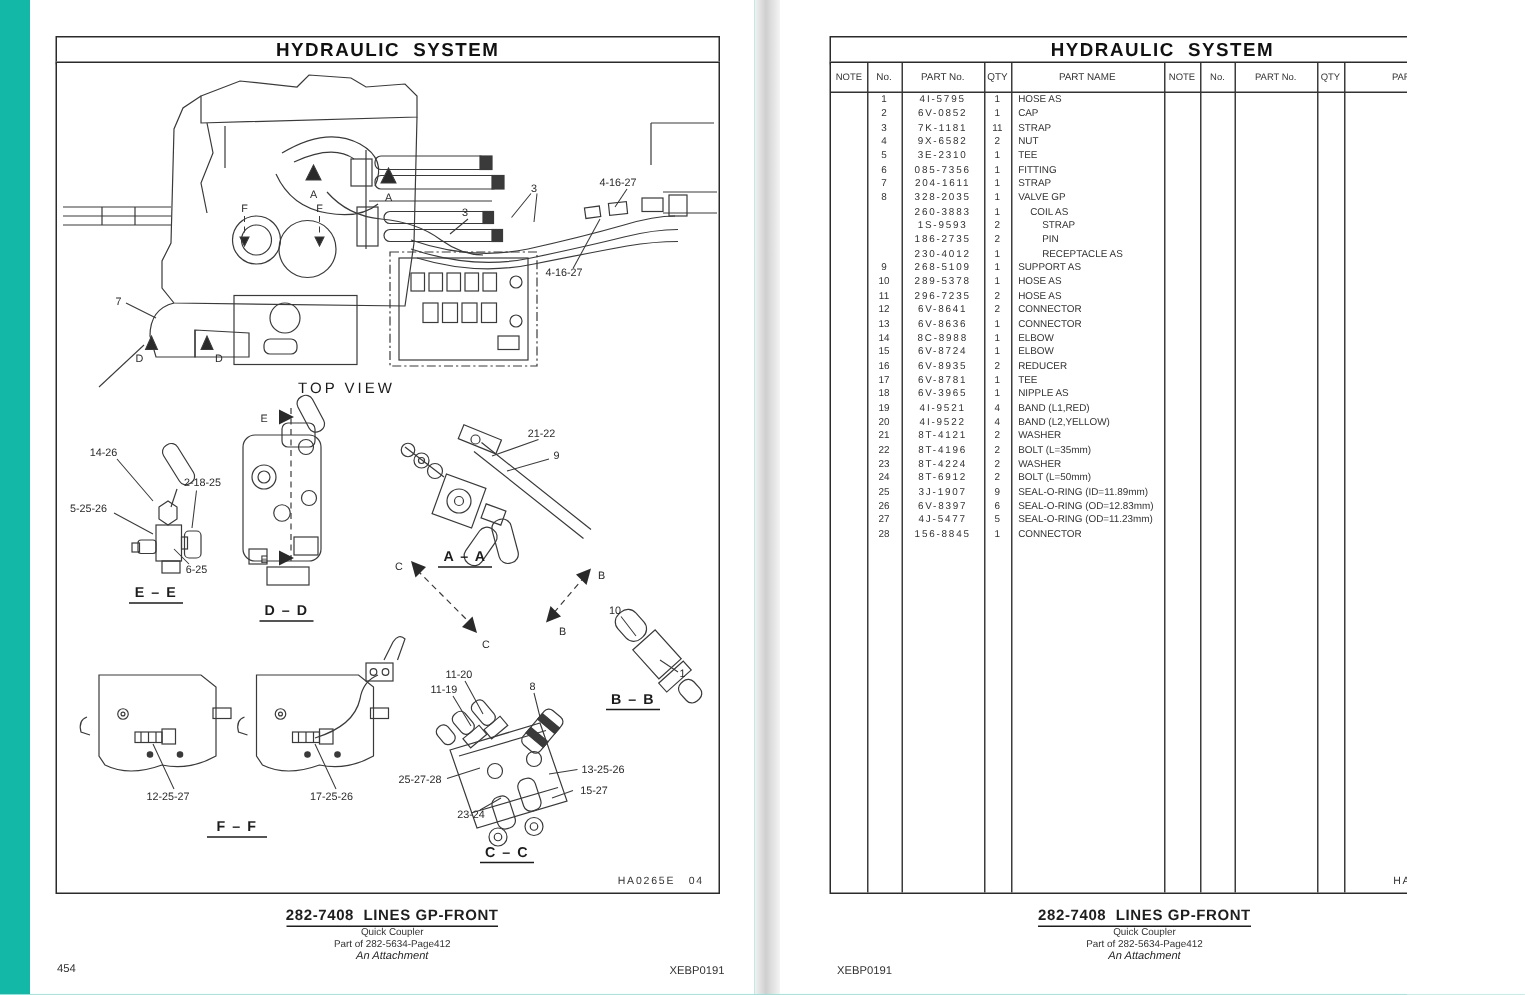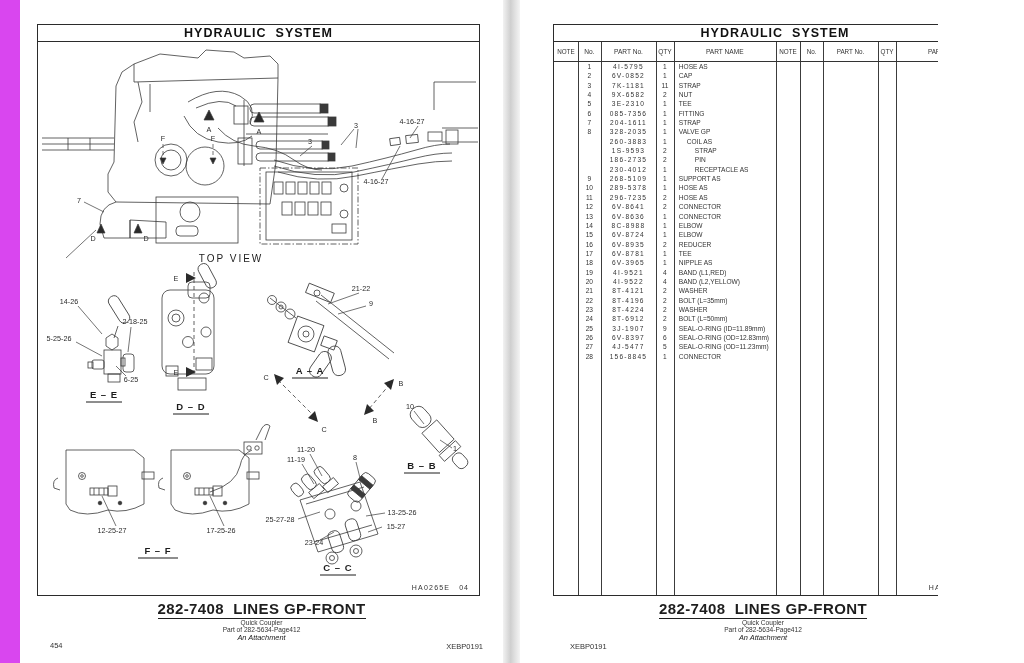--- a/index.html
+++ b/index.html
@@ -1,16 +1,16 @@
 <!DOCTYPE html>
 <html><head>
 <meta charset="utf-8">
 <style>
   html,body{margin:0;padding:0;background:#ffffff;}
-  .spread{position:relative;width:938px;height:663px;background:#d946ef;
+  .spread{position:relative;width:938px;height:663px;background:#14b8a6;
           font-family:"Liberation Sans",sans-serif;color:#2a2a2a;overflow:hidden;}
   .spine{position:absolute;left:503px;top:0;width:17px;height:663px;
          background:linear-gradient(90deg,#f2f2f2 0%,#cfcfcf 45%,#dadada 60%,#f4f4f4 100%);}
   .page{position:absolute;top:0;height:663px;background:#fff;}
   .page.left{left:20px;width:483px;}
   .page.right{left:520px;width:486px;}
   .titlebox{position:absolute;top:24px;height:17px;border:1.5px solid #2b2b2b;
             text-align:center;font-weight:bold;font-size:12.5px;line-height:17px;
             letter-spacing:1px;white-space:pre;color:#111;}
   .page.left .titlebox{left:17px;width:441px;}
@@ -36,25 +36,25 @@
   .tcell.c-note2{width:5.5%;}
   .tcell.c-no2{width:5.2%;}
   .tcell.c-part2{width:12.4%;}
   .tcell.c-qty2{width:4.1%;}
   .tcell.c-name2{width:22.6%;}
   .trow .tcell{color:#333;line-height:9.35px;}
   .tcell.c-name.ind1{padding-left:13px;}
   .tcell.c-name.ind2{padding-left:21px;}
   
   .caption{position:absolute;top:600px;left:0;right:0;text-align:center;color:#1e1e1e;}
-  .caption .l1{display:inline-block;font-size:15px;font-weight:bold;letter-spacing:.4px;
+  .caption .l1{display:inline-block;font-size:10px;font-weight:bold;letter-spacing:.4px;
                border-bottom:1.2px solid #1e1e1e;padding-bottom:.5px;white-space:pre;}
   .caption .l2,.caption .l3{font-size:6.6px;line-height:7.6px;color:#333;}
   .caption .l4{font-size:7.4px;line-height:8.6px;color:#222;font-style:italic;}
-  .pgnum,.doccode{position:absolute;font-size:7.5px;color:#333;margin-left:12px;}
+  .pgnum,.doccode{position:absolute;font-size:7.5px;color:#333;}
   
   .diagram{position:absolute;inset:0;}
   text{font-family:"Liberation Sans",sans-serif;}
   .lbl{font-size:7.2px;fill:#2a2a2a;}
   .seccap{font-size:9.5px;font-weight:bold;fill:#1c1c1c;letter-spacing:1px;}
   .tv{font-size:10px;fill:#1c1c1c;letter-spacing:2px;}
 </style>
 </head>
 <body>
 

